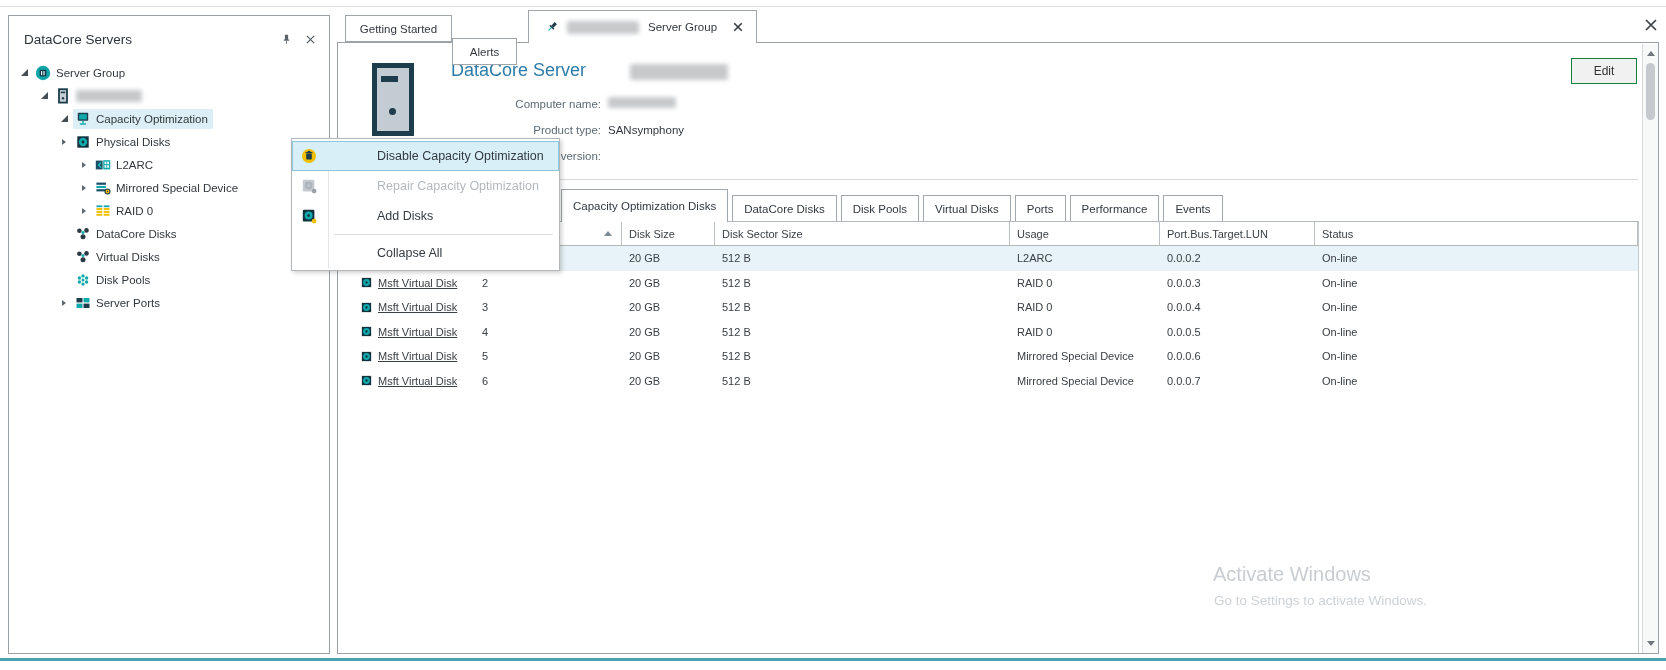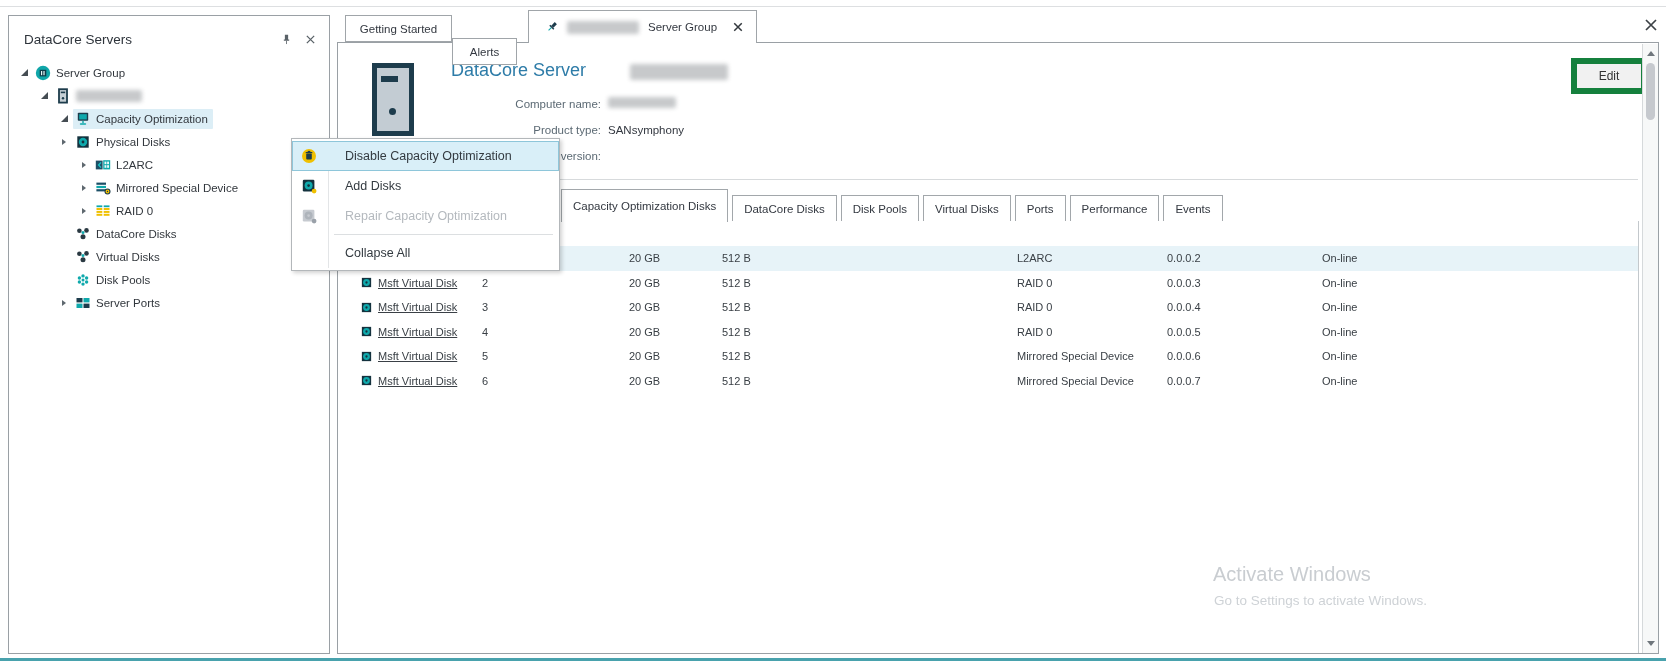--- a/index.html
+++ b/index.html
@@ -34,21 +34,21 @@
           box-sizing:border-box;display:flex;align-items:center;justify-content:center;
           font-size:11.5px;color:#333840;z-index:3;}
   .doctab.active{top:10px;height:33px;border-bottom:none;z-index:6;justify-content:flex-start;padding-left:16px;}
   .tabx{margin-left:auto;padding-right:12px;display:inline-flex;}
   .docclose{position:absolute;left:1643px;top:17px;width:16px;height:16px;z-index:3;display:inline-flex;}
 
   
   .main{position:absolute;left:337px;top:42px;width:1322px;height:612px;background:#fff;
         border:1px solid #9aa0a5;box-sizing:border-box;}
   .edit-btn{position:absolute;left:1233px;top:15px;width:64px;height:24px;background:#f1f1f1;
-            border:6px solid #15803d;font-size:12px;color:#333;display:flex;align-items:center;justify-content:center;}
+            border:1px solid #15803d;font-size:12px;color:#333;display:flex;align-items:center;justify-content:center;}
   .srv-icon{position:absolute;left:34px;top:20px;width:42px;height:73px;background:#c3ccd3;
             border:5px solid #1d3c4c;box-sizing:border-box;}
   .srv-icon .bar{position:absolute;left:4px;top:8px;width:17px;height:6px;background:#1d3c4c;}
   .srv-icon .dot{position:absolute;left:12px;top:40px;width:7px;height:7px;border-radius:50%;background:#1d3c4c;}
   .srv-title{position:absolute;left:113px;top:17px;font-size:18px;color:#2e7ca8;}
   .title-blur{position:absolute;left:292px;top:21px;width:98px;height:16px;}
   .drow{position:absolute;left:0;height:15px;display:flex;align-items:center;}
   .dlabel{display:inline-block;width:263px;text-align:right;font-size:11.5px;color:#5c6a74;}
   .dval{margin-left:7px;font-size:11.5px;color:#333840;}
   .sec-line{position:absolute;left:1px;top:136px;width:1299px;height:1px;background:#d7dadc;}
@@ -82,21 +82,21 @@
   .sb-thumb{position:absolute;left:3px;top:19px;width:9px;height:57px;background:#c6c9ce;border-radius:5px;}
 
   
   .wm1{position:absolute;left:875px;top:520px;font-size:20px;color:#c9cdd1;}
   .wm2{position:absolute;left:876px;top:550px;font-size:13.5px;color:#ced2d6;}
 
   
   .cmenu{position:absolute;left:291px;top:138px;width:269px;background:#fff;border:1px solid #b3b7ba;
          box-sizing:border-box;z-index:20;box-shadow:2px 2px 4px rgba(0,0,0,0.18);padding:2px 0;}
   .cm-gutter{position:absolute;left:36px;top:2px;bottom:2px;width:1px;background:#e3e5e7;}
-  .mitem{position:relative;height:30px;display:flex;align-items:center;font-size:12.5px;color:#333a40;z-index:1;}
+  .mitem{position:relative;height:30px;display:flex;align-items:center;font-size:12.5px;color:#333a40;z-index:1;gap:32px;}
   .mi-icon{width:16px;height:16px;margin-left:9px;flex:none;display:inline-flex;}
   .mi-icon svg{width:100%;height:100%;}
   .mi-label{margin-left:28px;white-space:nowrap;}
   .mitem.highlighted{background:#d9eff8;outline:1px solid #8ec6da;outline-offset:-1px;}
   .mitem.disabled{color:#b4b9be;}
   .msep{height:1px;background:#dcdfe1;margin:3px 6px 3px 42px;position:relative;z-index:1;}
 </style>
 </head>
 <body>
 
@@ -362,20 +362,41 @@
     <span>Ports</span>
   </div>
         <div class="itab">
     <span>Performance</span>
   </div>
         <div class="itab">
     <span>Events</span>
   </div>
       </div>
 
+    <div class="thead">
+        <div class="hcell" style="left: 0px; width: 283px; top: 0px;">
+    <span class="hlabel"></span>
+  <span class="sort-asc"></span>
+        </div>
+        <div class="hcell" style="left: 283px; width: 93px; top: 0px;">
+    <span class="hlabel">Disk Size</span>
+  </div>
+        <div class="hcell" style="left: 376px; width: 295px; top: 0px;">
+    <span class="hlabel">Disk Sector Size</span>
+  </div>
+        <div class="hcell" style="left: 671px; width: 150px; top: 0px;">
+    <span class="hlabel">Usage</span>
+  </div>
+        <div class="hcell" style="left: 821px; width: 155px; top: 0px;">
+    <span class="hlabel">Port.Bus.Target.LUN</span>
+  </div>
+        <div class="hcell" style="left: 976px; width: 323px; top: 0px;">
+    <span class="hlabel">Status</span>
+  </div>
+      </div>
     <div class="tbody">
         <div class="trow selected" style="top: 0px;">
     <div class="cell c-name" style="left: 0px; width: 283px;">
 
       <span class="nm"></span>
       <span class="idx"></span>
     </div>
     <div class="cell c-1" style="left: 283px; width: 93px;">20 GB</div>
     <div class="cell c-2" style="left: 376px; width: 295px;">512 B</div>
     <div class="cell c-3" style="left: 671px; width: 150px;">L2ARC</div>
@@ -491,42 +512,42 @@
     <span class="mi-icon">
           <svg viewBox="0 0 16 16">
             <circle cx="8" cy="8" r="7" fill="#f0c000"></circle>
             <rect x="5.2" y="5.6" width="5.6" height="5.8" rx="0.9" fill="#1d3c4c"></rect>
             <rect x="4.6" y="4" width="6.8" height="1.3" rx="0.6" fill="#1d3c4c"></rect>
             <rect x="6.7" y="2.9" width="2.6" height="1.2" fill="#1d3c4c"></rect>
           </svg>
         </span>
     <span class="mi-label">Disable Capacity Optimization</span>
   </div>
+      <div class="mitem disabled">
+    <span class="mi-icon">
+          <svg viewBox="0 0 16 16">
+            <rect x="1.8" y="1.8" width="11.6" height="11.6" rx="1.2" fill="#c6cad0"></rect>
+            <circle cx="7.6" cy="7.6" r="4" fill="#aeb4bb"></circle>
+            <circle cx="7.6" cy="7.6" r="1.3" fill="#c6cad0"></circle>
+            <circle cx="13.1" cy="13.1" r="2.4" fill="#9aa1a9"></circle>
+          </svg>
+        </span>
+    <span class="mi-label">Repair Capacity Optimization</span>
+  </div>
       <div class="mitem">
     <span class="mi-icon">
           <svg viewBox="0 0 16 16">
             <rect x="1.8" y="1.8" width="11.6" height="11.6" rx="1.2" fill="#14323e"></rect>
             <circle cx="7.6" cy="7.6" r="4" fill="#0fa9ac"></circle>
             <circle cx="7.6" cy="7.6" r="1.3" fill="#14323e"></circle>
             <circle cx="13.1" cy="13.1" r="2.4" fill="#f0c000"></circle>
           </svg>
         </span>
     <span class="mi-label">Add Disks</span>
   </div>
-      <div class="mitem disabled">
-    <span class="mi-icon">
-          <svg viewBox="0 0 16 16">
-            <rect x="1.8" y="1.8" width="11.6" height="11.6" rx="1.2" fill="#c6cad0"></rect>
-            <circle cx="7.6" cy="7.6" r="4" fill="#aeb4bb"></circle>
-            <circle cx="7.6" cy="7.6" r="1.3" fill="#c6cad0"></circle>
-            <circle cx="13.1" cy="13.1" r="2.4" fill="#9aa1a9"></circle>
-          </svg>
-        </span>
-    <span class="mi-label">Repair Capacity Optimization</span>
-  </div>
       <div class="msep"></div>
       <div class="mitem">
     <span class="mi-icon"></span>
     <span class="mi-label">Collapse All</span>
   </div>
     </div>
 
   <div class="bottombar"></div>
 </div>
 

